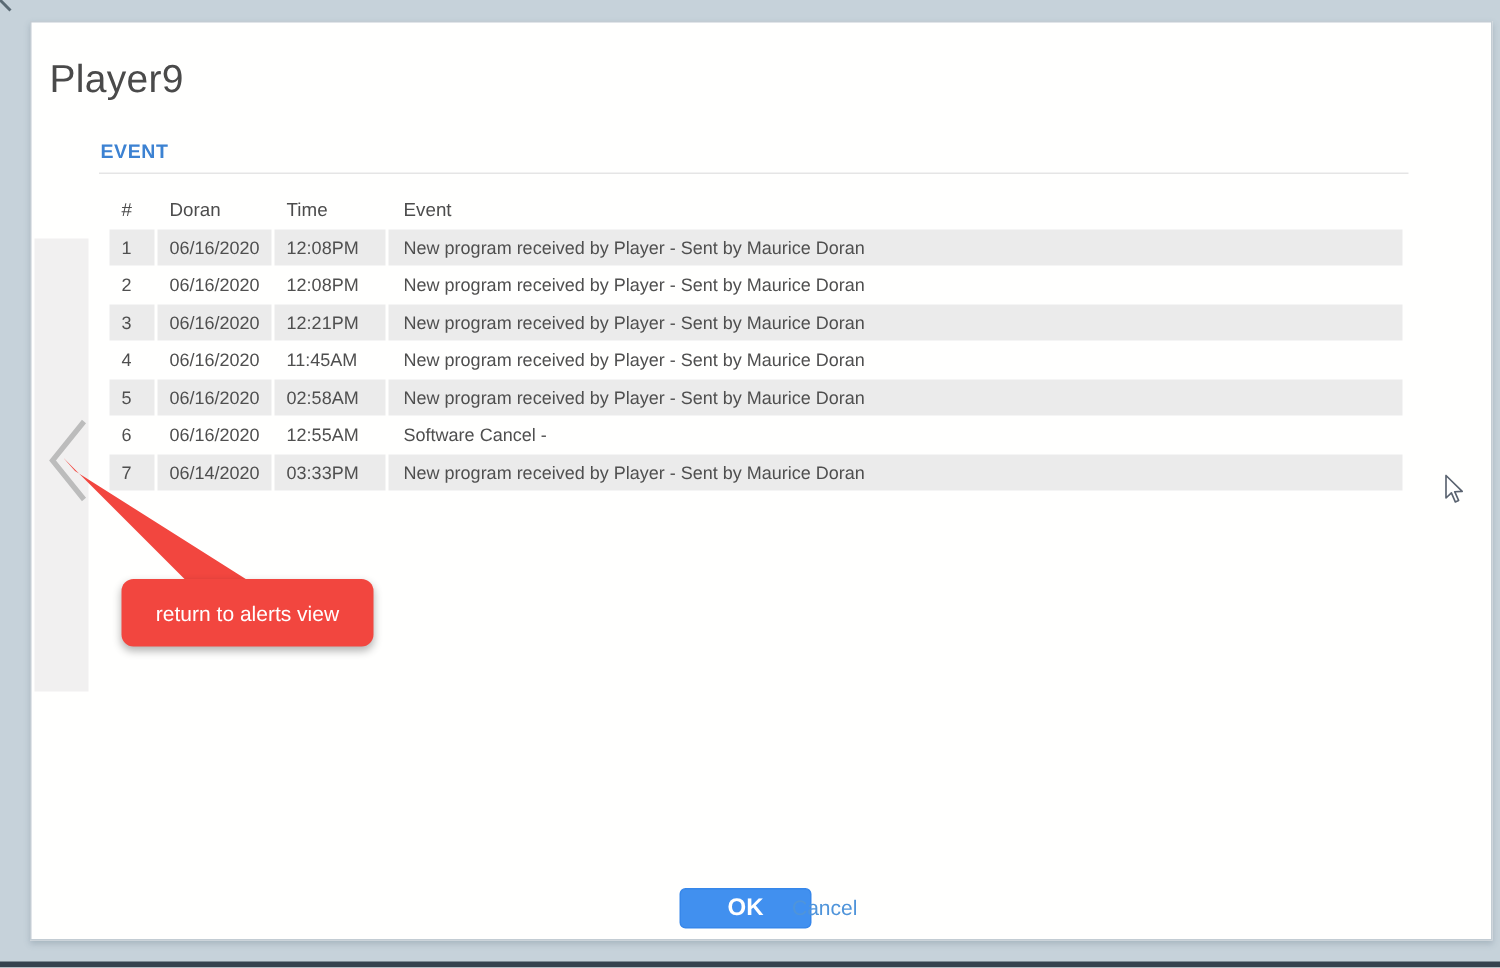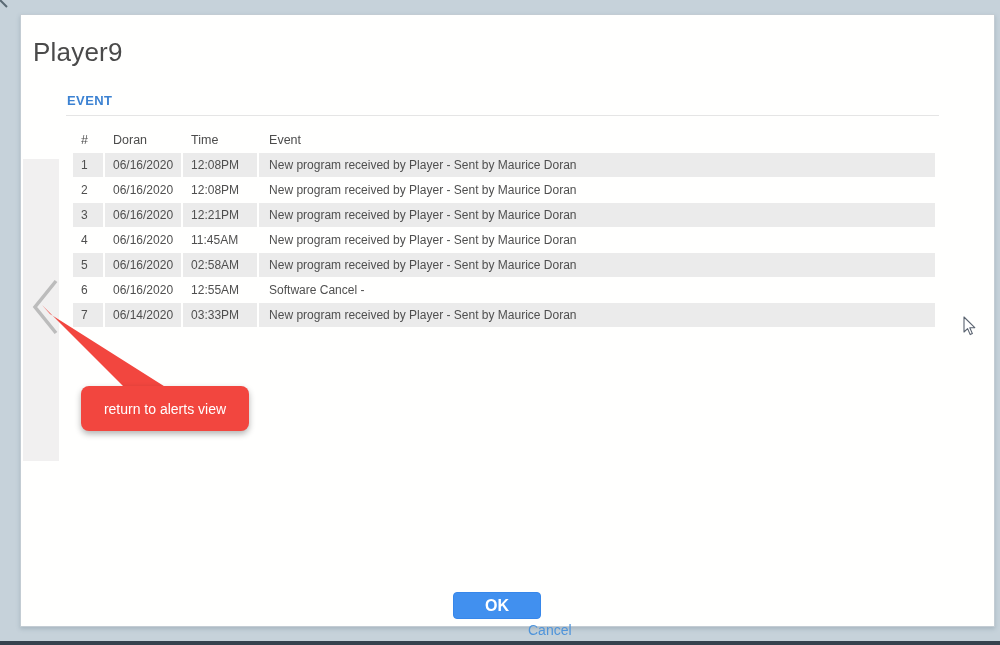--- a/index.html
+++ b/index.html
@@ -77,21 +77,21 @@
   }
 
   .ok-button {
     position:absolute; left:416px; top:577px; width:88px; height:27px;
     background:#4190ef; border:1px solid #3787ea; border-radius:4px;
     color:#ffffff; font-size:16px; font-weight:700;
     font-family:"Liberation Sans", sans-serif; cursor:pointer;margin-left:16px;
   }
   .cancel-link {
     position:absolute; left:507px; top:582px;
-    color:#4f94da; font-size:14px; text-decoration:none; cursor:pointer;margin-top:25px;
+    color:#4f94da; font-size:14px; text-decoration:none; cursor:pointer;
   }
 
   .mouse-cursor { position:absolute; left:941px; top:301px; z-index:50; }
 </style>
 </head>
 <body>
 
 <div class="viewport">
 
   <div class="modal">

